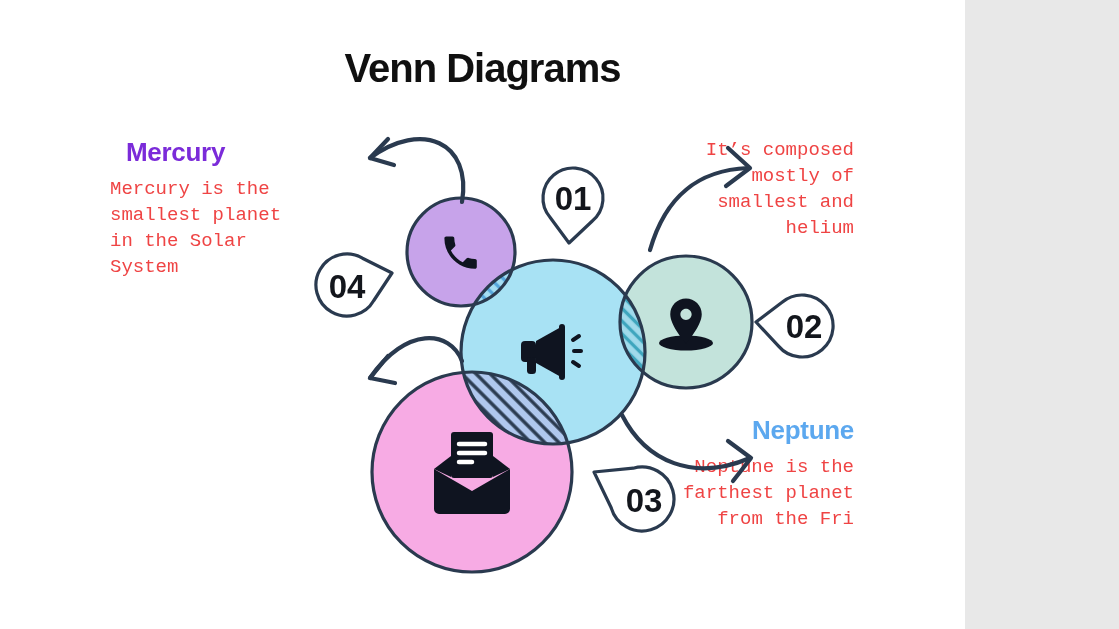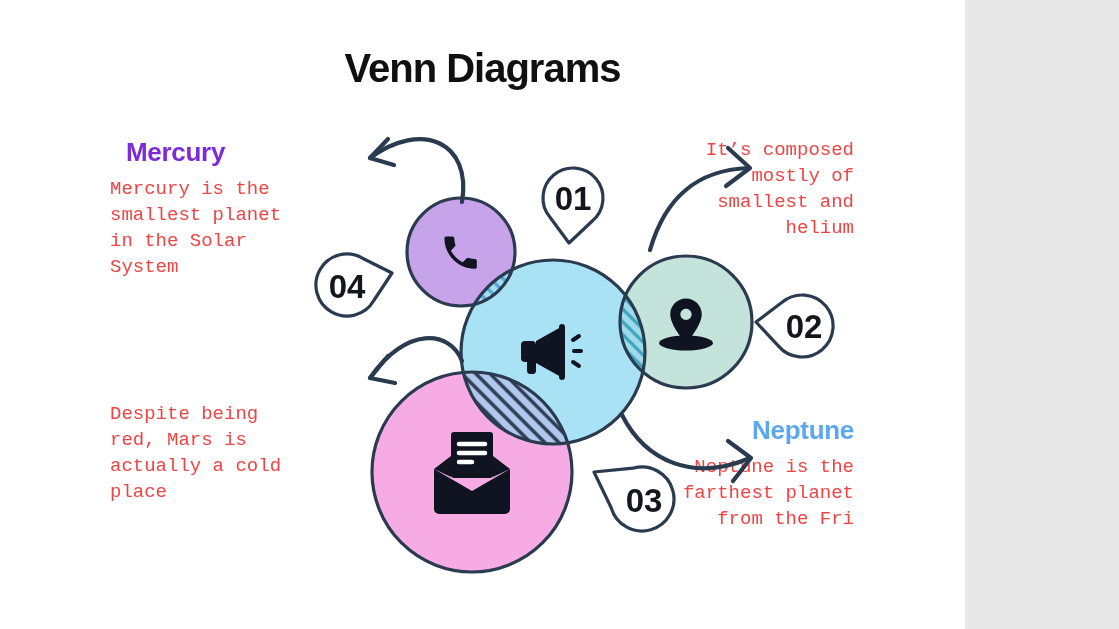--- a/index.html
+++ b/index.html
@@ -33,21 +33,20 @@
   <div class="text-block left" id="block-mercury">
     <p class="planet-name" style="color: rgb(123, 43, 217);">Mercury</p>
     <p class="planet-desc">Mercury is the smallest planet in the Solar System</p>
   </div>
 
   <div class="text-block right" id="block-saturn">
     <p class="planet-desc">It’s composed mostly of smallest and helium</p>
   </div>
 
   <div class="text-block left" id="block-mars">
-    <p class="planet-desc">Despite being red, Mars is actually a cold place</p>
   </div>
 
   <div class="text-block right" id="block-neptune">
     <p class="planet-name" style="color: rgb(92, 168, 239);">Neptune</p>
     <p class="planet-desc">Neptune is the farthest planet from the Fri</p>
   </div>
 
   <svg class="venn" width="560" height="480" viewBox="0 0 560 480">
     <defs>
       <clipPath id="clip-blue">

